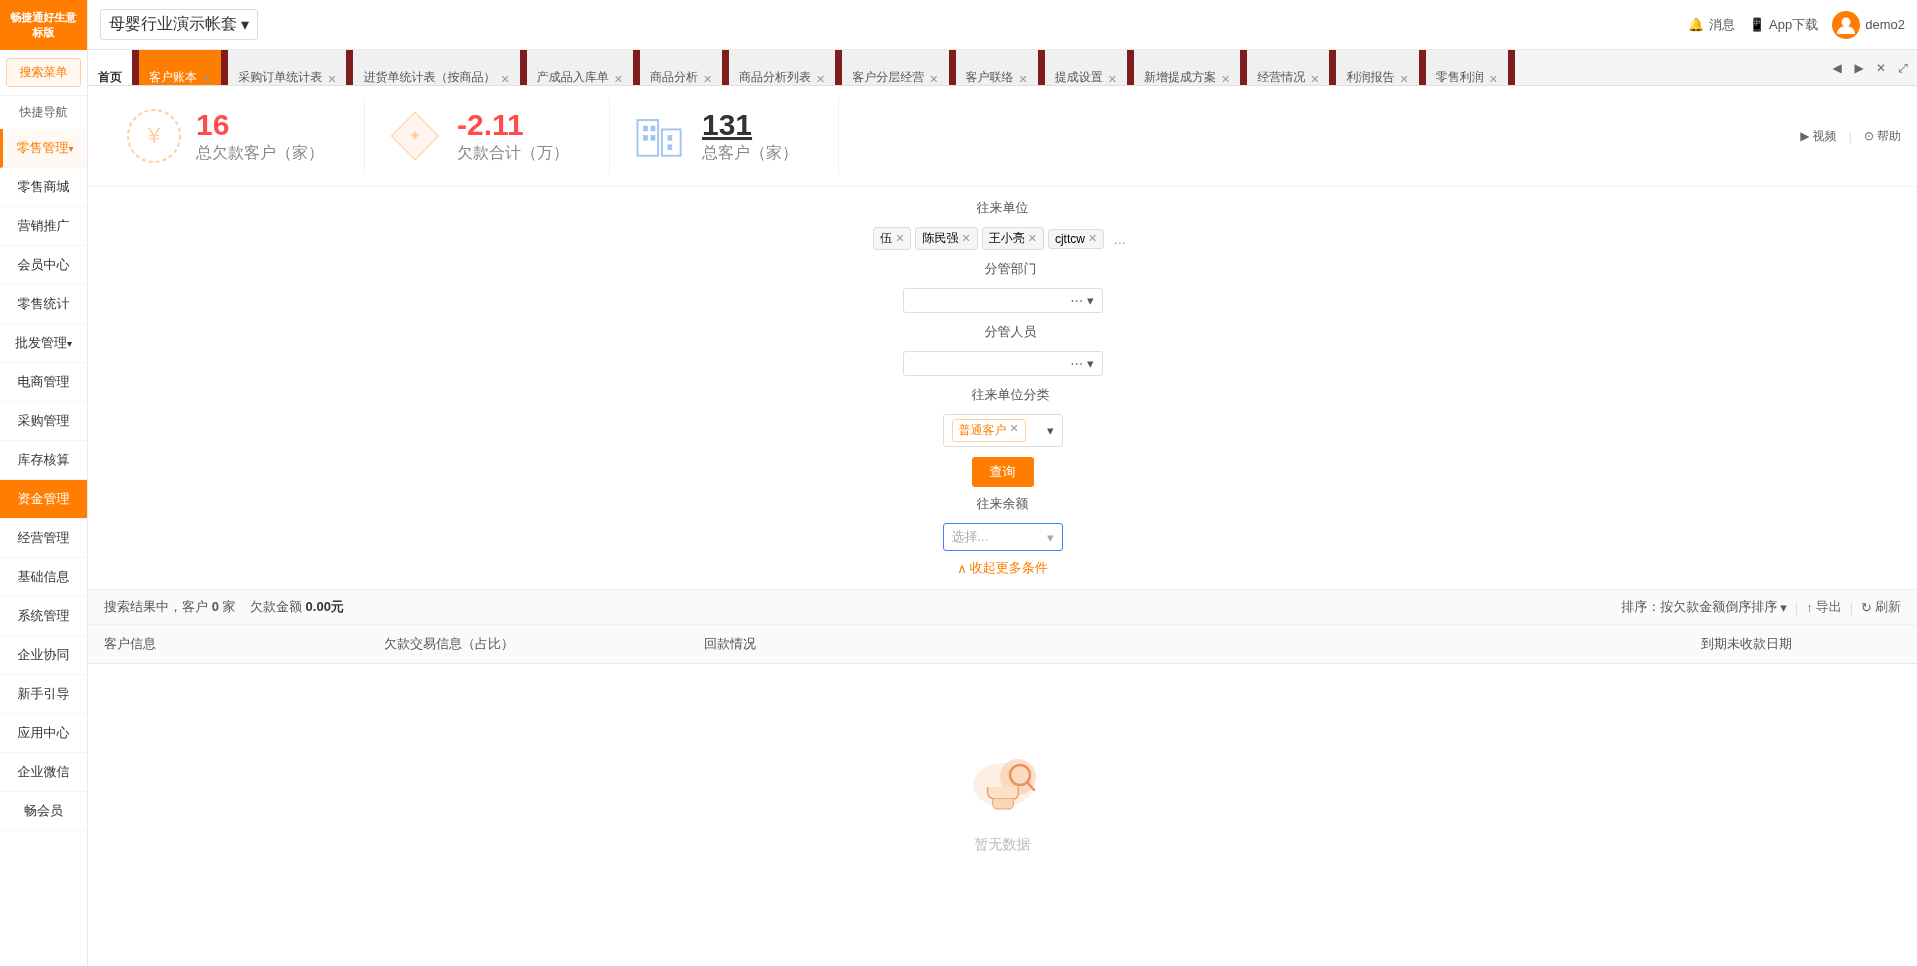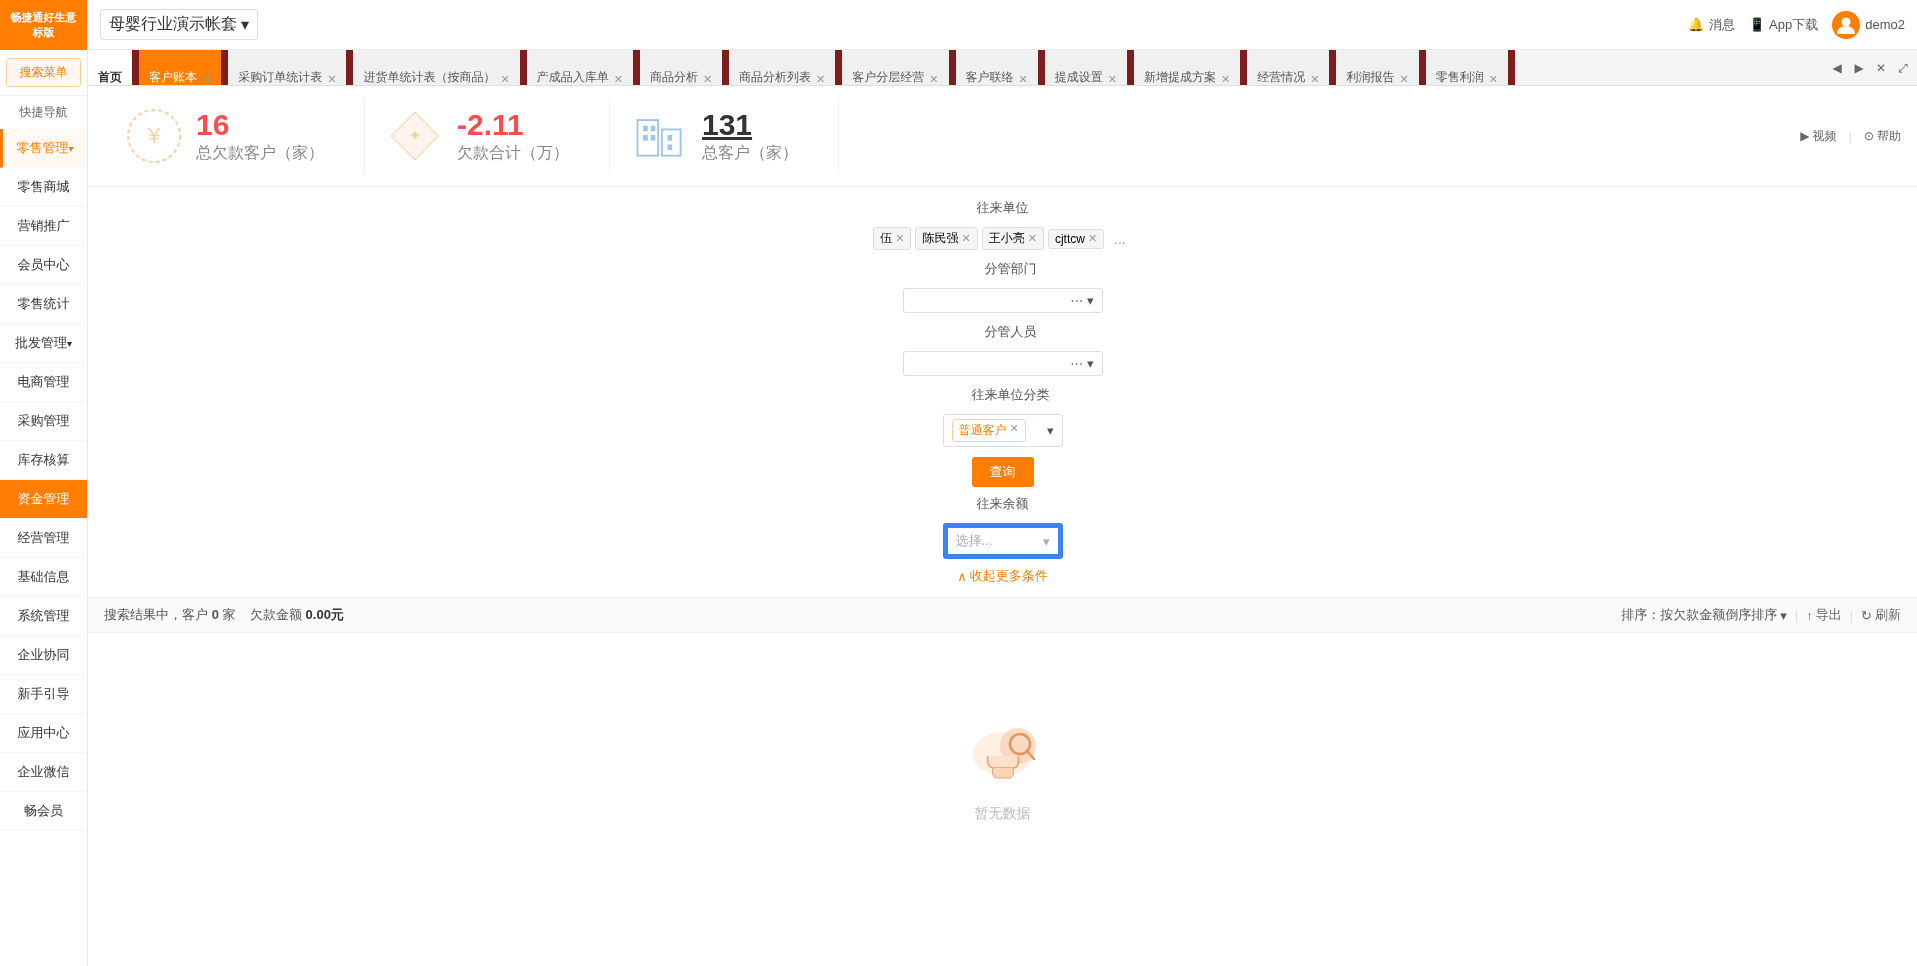--- a/index.html
+++ b/index.html
@@ -281,21 +281,21 @@
       cursor: pointer;
       background: #fff;
       font-size: 13px;
       color: #555;
       justify-content: space-between;
     }
     .filter-select-wide { min-width: 200px; }
     .filter-input-select {
       display: flex;
       align-items: center;
-      border: 5px solid #3b82f6;
+      border: 1px solid #3b82f6;
       border-radius: 3px;
       padding: 4px 8px;
       min-width: 120px;
       background: #fff;
       font-size: 13px;
       color: #aaa;
     }
     .tag-selected {
       background: #fff;
       border: 1px solid #ffcfa0;
@@ -685,20 +685,26 @@
         </div>
         <span style="color:#ddd;">|</span>
         <div class="refresh-btn">
           <span>↻</span>
           <span>刷新</span>
         </div>
       </div>
     </div>
 
     <div class="table-area">
+      <div class="table-header">
+        <div class="table-col-1">客户信息</div>
+        <div class="table-col-2">欠款交易信息（占比）</div>
+        <div class="table-col-3">回款情况</div>
+        <div class="table-col-4">到期未收款日期</div>
+      </div>
 
       <div class="empty-state">
         <div class="empty-icon">
 
           <svg width="90" height="75" viewBox="0 0 90 75">
             <ellipse cx="45" cy="38" rx="30" ry="22" fill="#fde8d8" opacity="0.7"></ellipse>
             <circle cx="60" cy="30" r="18" fill="#f7c9a8" opacity="0.6"></circle>
             <circle cx="62" cy="28" r="10" fill="none" stroke="#e8935a" stroke-width="2.5"></circle>
             <line x1="69" y1="35" x2="76" y2="43" stroke="#e8935a" stroke-width="2.5" stroke-linecap="round"></line>
             <path d="M30 40 Q28 50 35 52 L55 52 Q62 52 60 40" fill="#fde0c8" stroke="#e8a070" stroke-width="1.5"></path>

